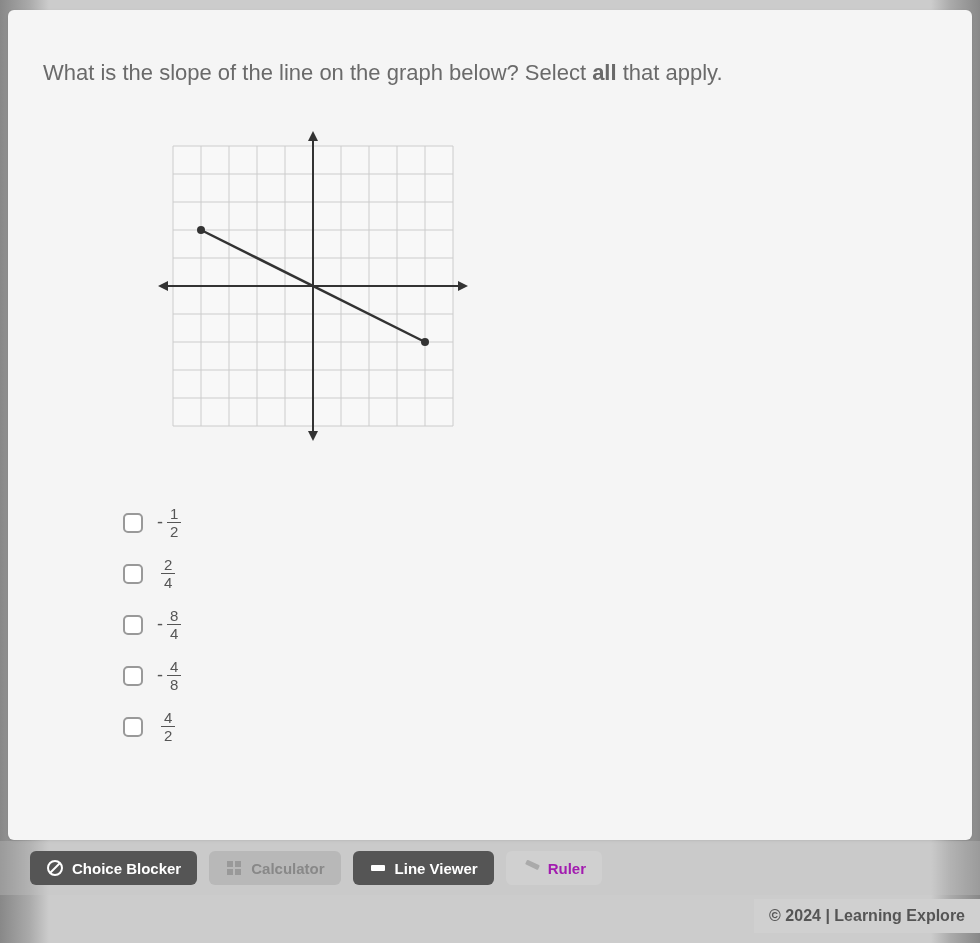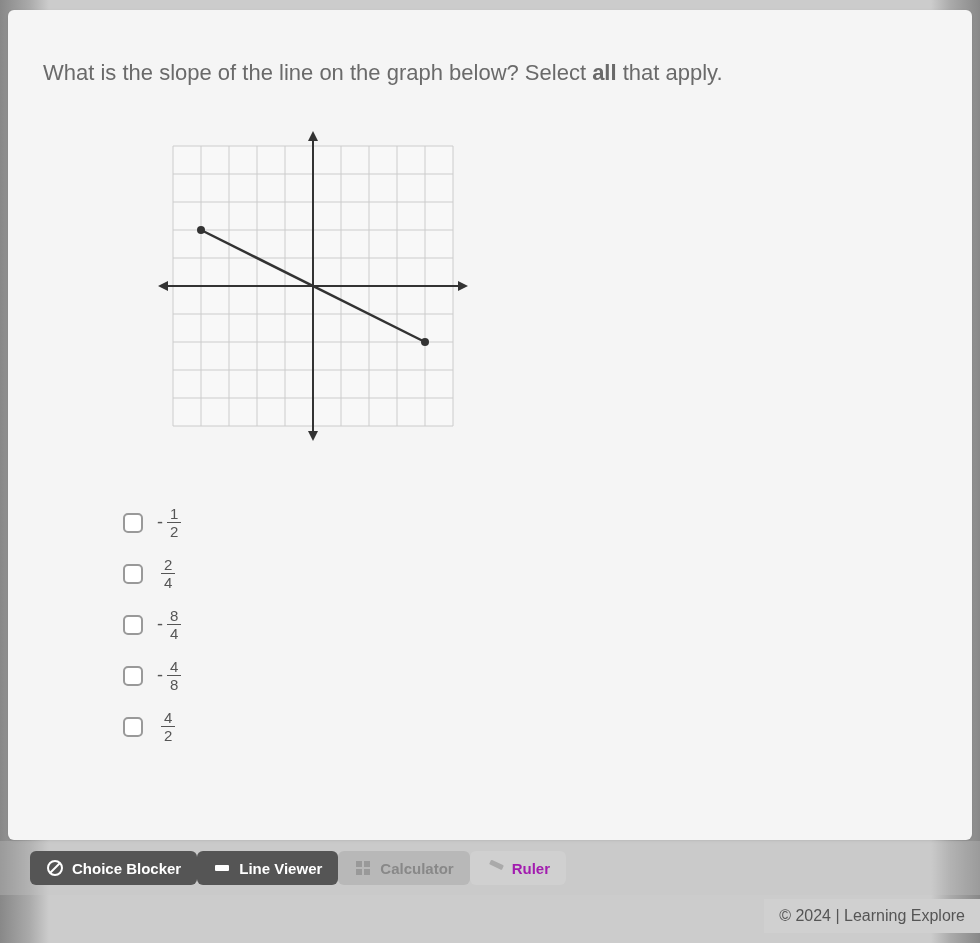--- a/index.html
+++ b/index.html
@@ -84,21 +84,21 @@
     }
     .fraction .den {
       padding: 1px 3px 0;
     }
     .toolbar {
       position: absolute;
       bottom: 48px;
       left: 0;
       right: 0;
       display: flex;
-      gap: 0;
+      gap: 12px;
       padding: 10px 30px;
       background: rgba(200,200,200,0.3);
       align-items: center;
     }
     .tool-btn {
       display: flex;
       align-items: center;
       gap: 8px;
       padding: 8px 16px;
       border-radius: 6px;
@@ -124,21 +124,21 @@
       justify-content: center;
       width: 18px;
       height: 18px;
     }
     .footer {
       position: absolute;
       bottom: 10px;
       right: 0;
       padding: 8px 15px;
       font-size: 16px;
-      font-weight: normal;
+      font-weight: bold;
       color: #555;
       background: #d0d0d0;
     }
   </style>
 </head>
 <body>
 
 <div class="outer-frame">
   <div class="content-area">
 
@@ -252,39 +252,39 @@
   <div class="toolbar">
     <button class="tool-btn">
       <span class="tool-icon">
         <svg width="18" height="18" viewBox="0 0 18 18">
             <circle cx="9" cy="9" r="7" fill="none" stroke="#fff" stroke-width="2"></circle>
             <line x1="4" y1="14" x2="14" y2="4" stroke="#fff" stroke-width="2"></line>
           </svg>
       </span>
       <span>Choice Blocker</span>
     </button>
-    <button class="tool-btn">
-      <span class="tool-icon">
-        <svg width="18" height="18" viewBox="0 0 18 18">
-            <rect x="2" y="6" width="14" height="6" rx="1" fill="#fff"></rect>
-          </svg>
-      </span>
-      <span>Line Viewer</span>
-    </button>
     <button class="tool-btn disabled">
       <span class="tool-icon">
         <svg width="18" height="18" viewBox="0 0 18 18">
             <rect x="2" y="2" width="6" height="6" fill="#999"></rect>
             <rect x="10" y="2" width="6" height="6" fill="#999"></rect>
             <rect x="2" y="10" width="6" height="6" fill="#999"></rect>
             <rect x="10" y="10" width="6" height="6" fill="#999"></rect>
           </svg>
       </span>
       <span>Calculator</span>
     </button>
+    <button class="tool-btn">
+      <span class="tool-icon">
+        <svg width="18" height="18" viewBox="0 0 18 18">
+            <rect x="2" y="6" width="14" height="6" rx="1" fill="#fff"></rect>
+          </svg>
+      </span>
+      <span>Line Viewer</span>
+    </button>
     <button class="tool-btn disabled-light">
       <span class="tool-icon">
         <svg width="18" height="18" viewBox="0 0 18 18">
             <rect x="2" y="3" width="14" height="5" rx="1" fill="#aaa" transform="rotate(25 9 9)"></rect>
           </svg>
       </span>
       <span>Ruler</span>
     </button>
   </div>
 

